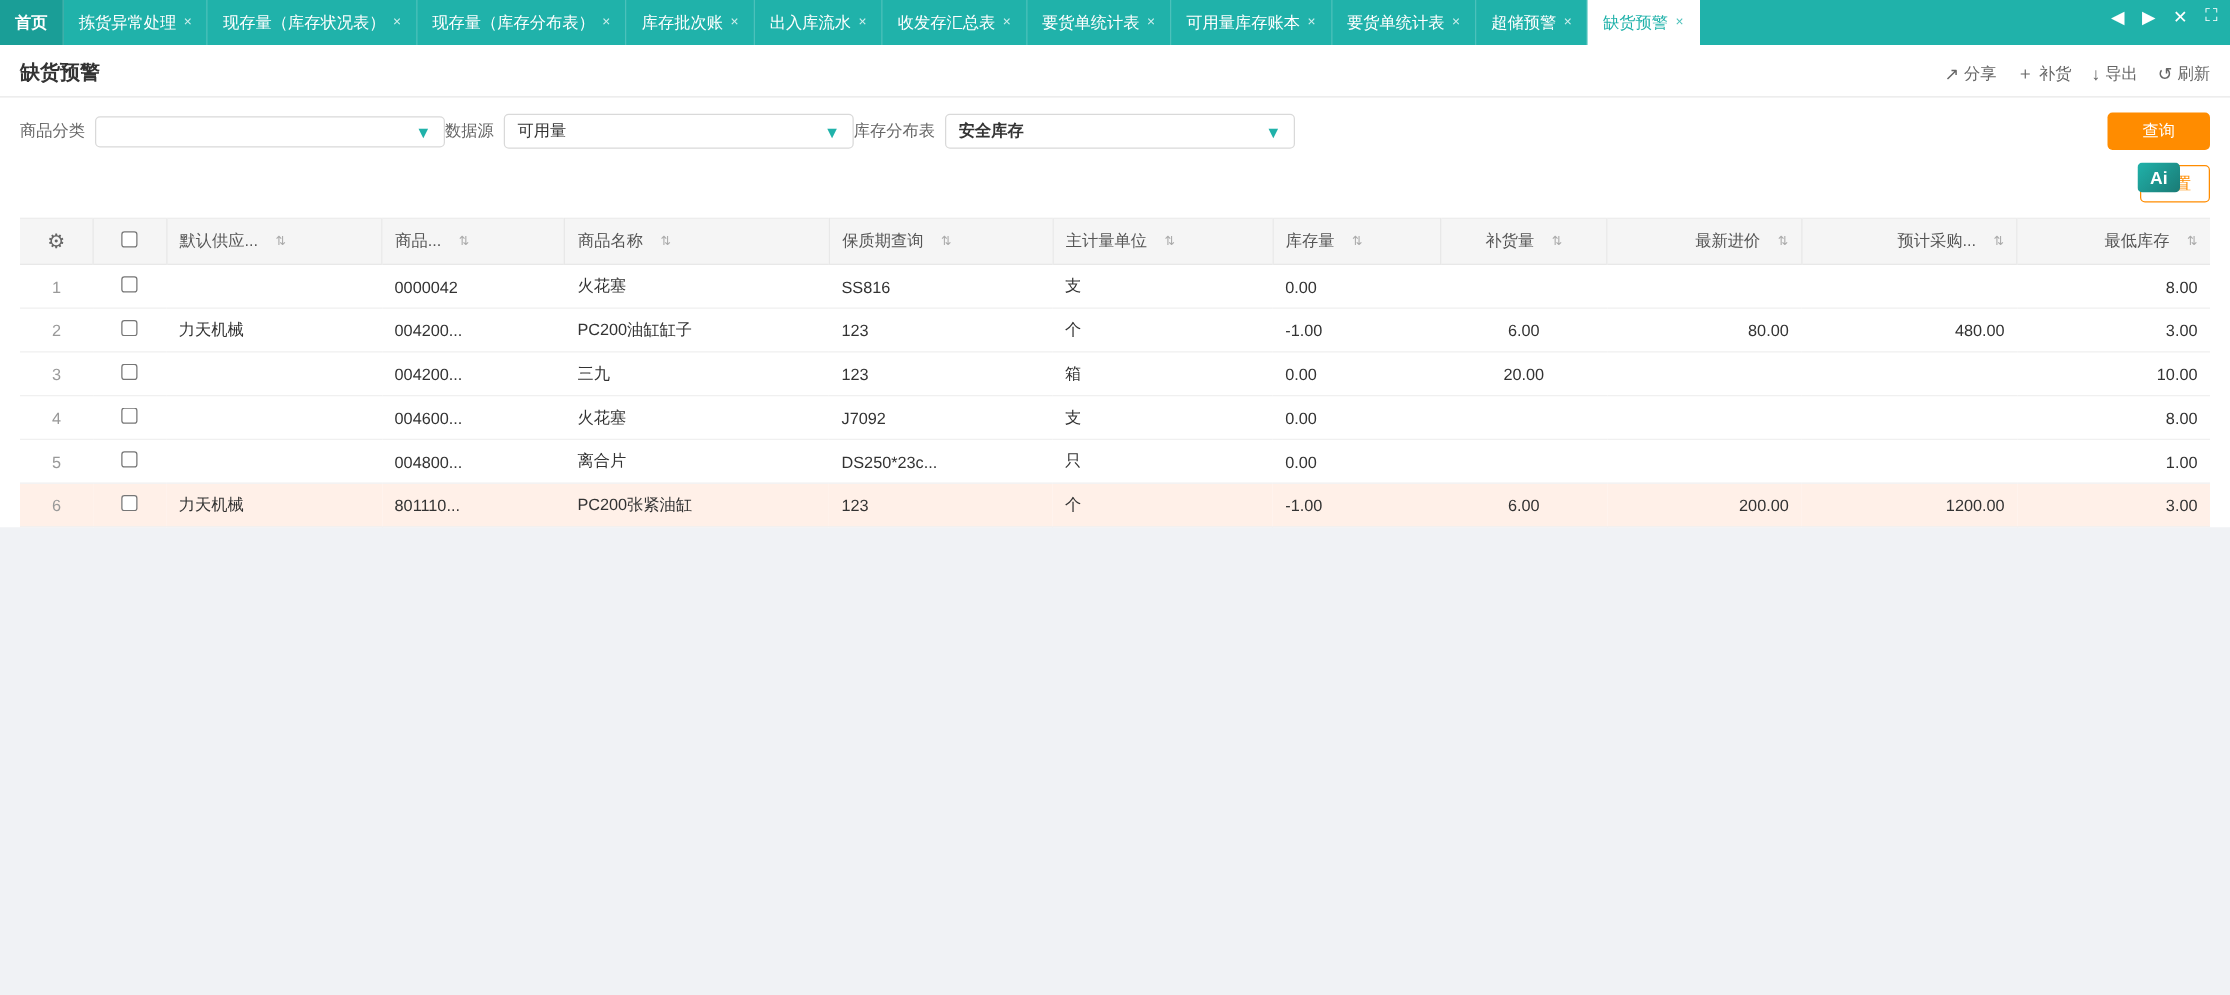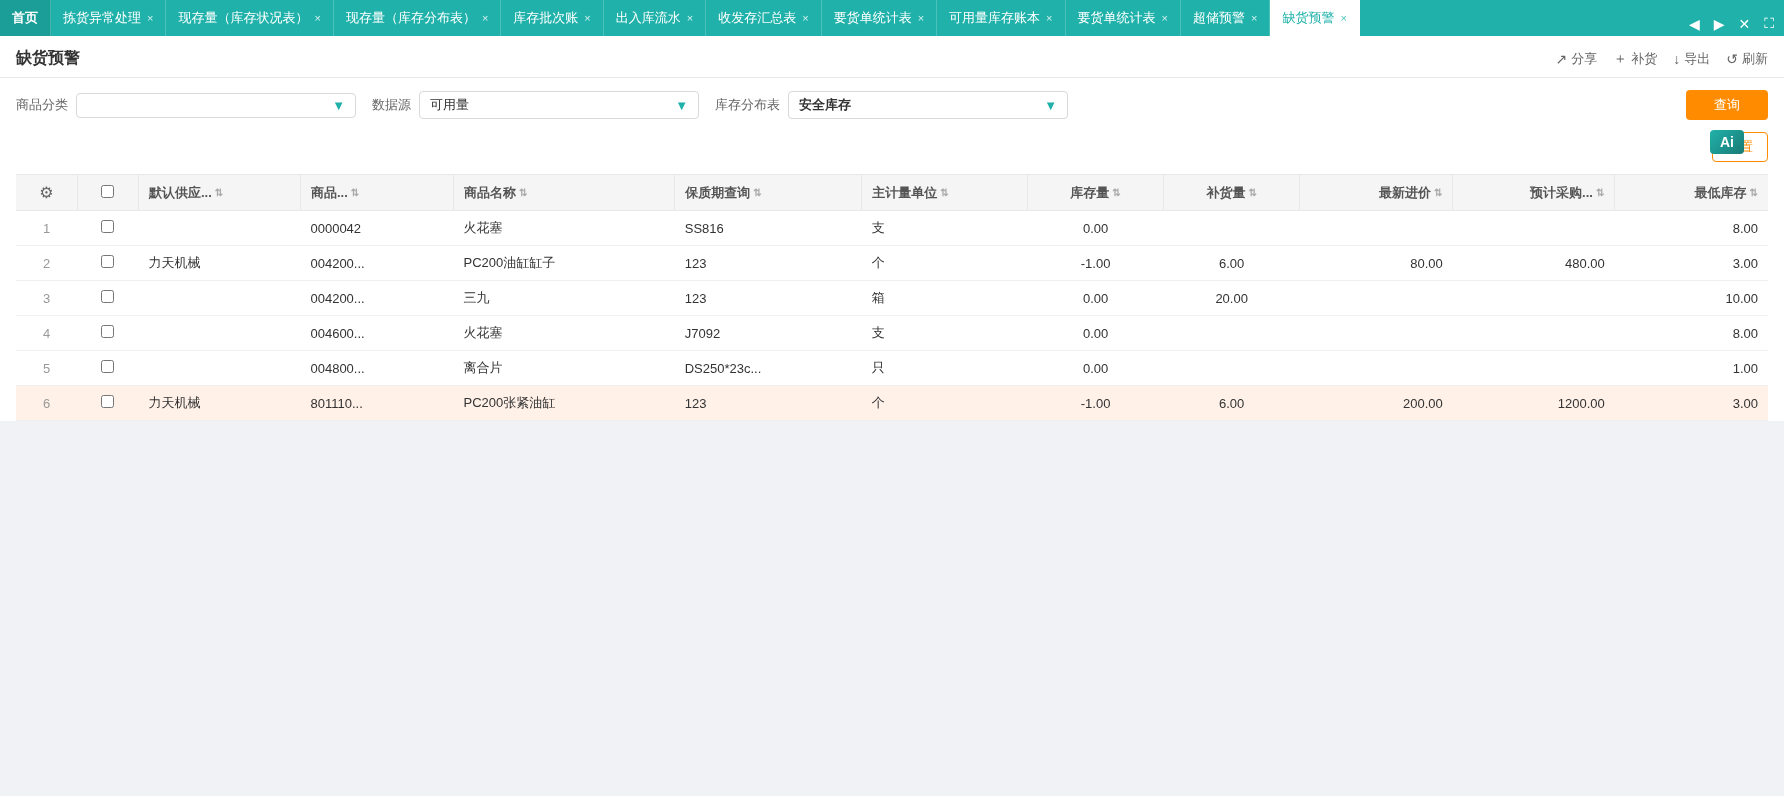--- a/index.html
+++ b/index.html
@@ -1,21 +1,21 @@
 <!DOCTYPE html>
 <html><head>
   <meta charset="utf-8">
   <style>
     * { box-sizing: border-box; margin: 0; padding: 0; }
     body { font-family: 'Microsoft YaHei', Arial, sans-serif; font-size: 13px; background: #f0f2f5; color: #333; }
 
     
     .tab-bar {
       display: flex;
-      align-items: flex-end;
+      align-items: flex-start;
       background: #20b2aa;
       height: 36px;
       overflow: hidden;
     }
     .tab-item {
       display: flex;
       align-items: center;
       padding: 0 12px;
       height: 100%;
       color: #fff;
@@ -90,21 +90,21 @@
       background: none;
       border: none;
     }
     .header-action-btn .icon { font-size: 14px; }
 
     
     .filter-bar {
       display: flex;
       align-items: center;
       padding: 12px 16px;
-      gap: 16px;
+      gap: 0;
       flex-wrap: wrap;
       justify-content: space-between;
     }
     .filter-group {
       display: flex;
       align-items: center;
       gap: 8px;
     }
     .filter-label {
       color: #666;
@@ -185,32 +185,31 @@
       color: #333;
       white-space: nowrap;
     }
     .col-idx { width: 36px; text-align: center; color: #999; }
     .col-check { width: 36px; text-align: center; }
     .col-supplier { width: 80px; }
     .col-code { width: 90px; }
     .col-name { width: 130px; }
     .col-spec { width: 110px; }
     .col-unit { width: 80px; }
-    .col-stock { width: 80px; text-align: center; }
+    .col-stock { width: 80px; text-align: left; }
     .col-replenish { width: 80px; text-align: center; }
     .col-price { width: 90px; text-align: right; }
     .col-purchase { width: 90px; text-align: right; }
     .col-minstock { width: 90px; text-align: right; }
 
     .th-sort {
       display: inline-flex;
       align-items: center;
-      gap: 3px;
-      cursor: pointer;
-      font-weight: bold;
+      gap: 14px;
+      cursor: pointer;
     }
     .sort-icon { font-size: 10px; color: #aaa; }
 
     .gear-btn {
       background: none;
       border: none;
       cursor: pointer;
       font-size: 16px;
       color: #666;
     }

